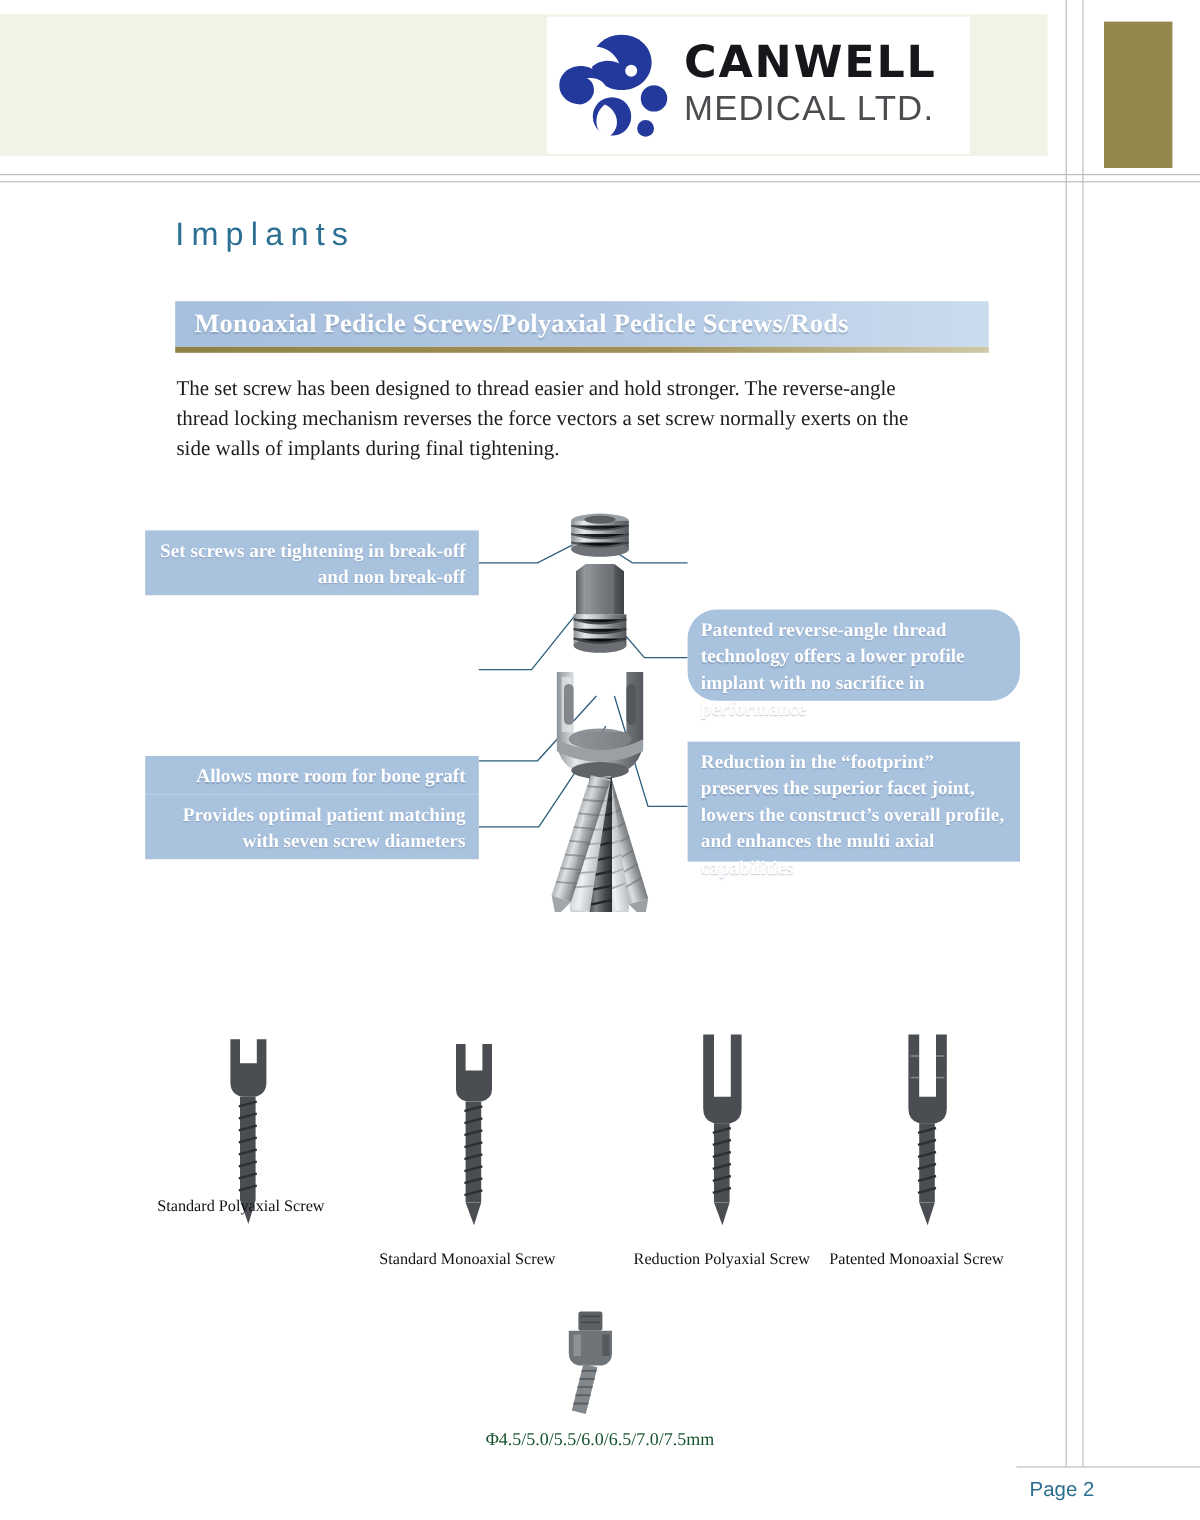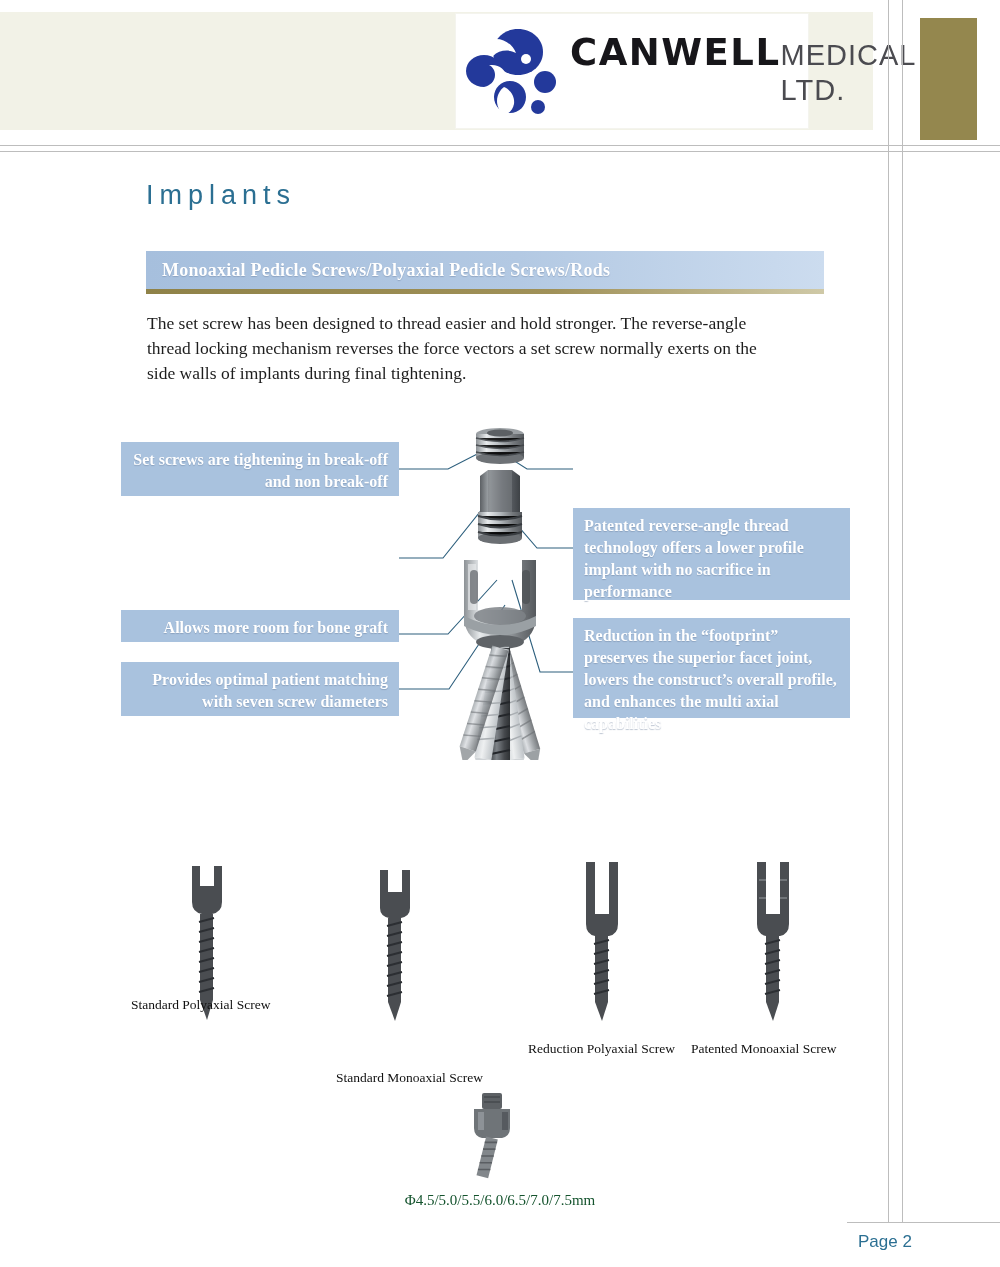--- a/index.html
+++ b/index.html
@@ -14,21 +14,21 @@
   .header-band{
     position:absolute;left:0;top:12px;width:873px;height:118px;
     background:#f2f2e7;
   }
   .logo-box{
     position:absolute;left:456px;top:14px;width:352px;height:114px;
     background:#ffffff;display:flex;align-items:center;
     box-shadow:0 0 0 1px #f4f4ee;
   }
   .logo-mark{width:96px;height:92px;flex:0 0 96px;margin-left:10px;}
-  .logo-words{display:flex;flex-direction:row;justify-content:center;margin-left:8px;}
+  .logo-words{display:flex;flex-direction:column;justify-content:center;margin-left:8px;}
   .logo-name{
     font-family:"DejaVu Sans",sans-serif;font-weight:bold;
     font-size:37px;letter-spacing:1.5px;color:#17161a;line-height:1;
   }
   .logo-sub{
     font-family:"Liberation Sans",sans-serif;font-weight:300;
     font-size:29px;letter-spacing:1px;color:#4b4b50;line-height:1.2;margin-top:4px;
   }
   .gold-block{
     position:absolute;left:920px;top:18px;width:57px;height:122px;
@@ -49,21 +49,21 @@
     position:absolute;left:146px;top:180px;
     font-family:"Liberation Sans",sans-serif;
     font-size:27px;font-weight:400;letter-spacing:6px;color:#2b6f92;
   }
   .section-banner{
     position:absolute;left:146px;top:251px;width:678px;height:38px;
     background:linear-gradient(90deg,#a6bfdd 0%,#b3c9e3 55%,#ccdcef 100%);
     display:flex;align-items:center;
   }
   .section-banner span{
-    margin-left:16px;color:#ffffff;font-size:18px;font-weight:bold;
+    margin-left:16px;color:#ffffff;font-size:22px;font-weight:bold;
     font-family:"Liberation Serif",serif;letter-spacing:.2px;
     text-shadow:0 1px 1px rgba(90,110,140,.35);
   }
   .banner-gold{
     position:absolute;left:146px;top:289px;width:678px;height:5px;
     background:linear-gradient(90deg,#8f8248 0%,#a09158 60%,#cfc9a7 100%);
   }
 
   .body-copy{
     position:absolute;left:147px;top:311px;width:625px;
@@ -76,24 +76,24 @@
     font-weight:bold;font-size:16px;line-height:1.38;
     font-family:"Liberation Serif",serif;
     padding:7px 11px;box-sizing:border-box;
     text-shadow:0 1px 1px rgba(96,116,146,.4);
   }
   .callout.left{text-align:right;}
   .callout.right{text-align:left;}
 
   .co-1{left:121px;top:442px;width:278px;height:54px;}
   .co-2{left:121px;top:508px;width:278px;height:104px;}
-  .co-3{left:121px;top:610px;width:278px;height:32px;}
+  .co-3{left:121px;top:630px;width:278px;height:32px;}
   .co-4{left:121px;top:662px;width:278px;height:54px;}
   .co-5{left:573px;top:442px;width:277px;height:54px;}
-  .co-6{left:573px;top:508px;width:277px;height:92px;}
+  .co-6{left:573px;top:508px;width:277px;height:76px;border-radius:24px;}
   .co-7{left:573px;top:618px;width:277px;height:100px;}
 
   
   .leader{position:absolute;stroke:#2d5f7d;stroke-width:1.1;fill:none;}
 
   
   .diagram{position:absolute;left:398px;top:420px;width:204px;height:340px;}
 
   
   .product{position:absolute;}
@@ -345,21 +345,21 @@
       <path d="M19 60 L34 56"></path>
         <path d="M19 70 L34 66"></path>
         <path d="M19 80 L34 76"></path>
       <path d="M19 90 L34 86"></path>
         <path d="M19 100 L34 96"></path>
         <path d="M19 110 L34 106"></path>
       <path d="M19 120 L34 116"></path>
         <path d="M19 130 L34 126"></path>
     </g>
   </svg>
-  <div class="prod-label" style="left:316px;top:1070px;margin-left:20px;">Standard Monoaxial Screw</div>
+  <div class="prod-label" style="left:316px;top:1041px;">Standard Monoaxial Screw</div>
 
   <svg class="product" style="left:578px;top:858px;width:48px;height:166px;" viewBox="0 0 48 166">
     <g fill="#4a4d51">
       <path d="M8 4 L17 4 L17 56 L31 56 L31 4 L40 4 L40 66 Q40 76 31 78 L17 78 Q8 76 8 66 Z"></path>
       <rect x="17" y="78" width="13" height="66"></rect>
       <path d="M17 144 L30 144 L24 163 Z"></path>
     </g>
     <g stroke="#2c2f33" stroke-width="2">
       <path d="M16 86 L31 82"></path>
         <path d="M16 96 L31 92"></path>

